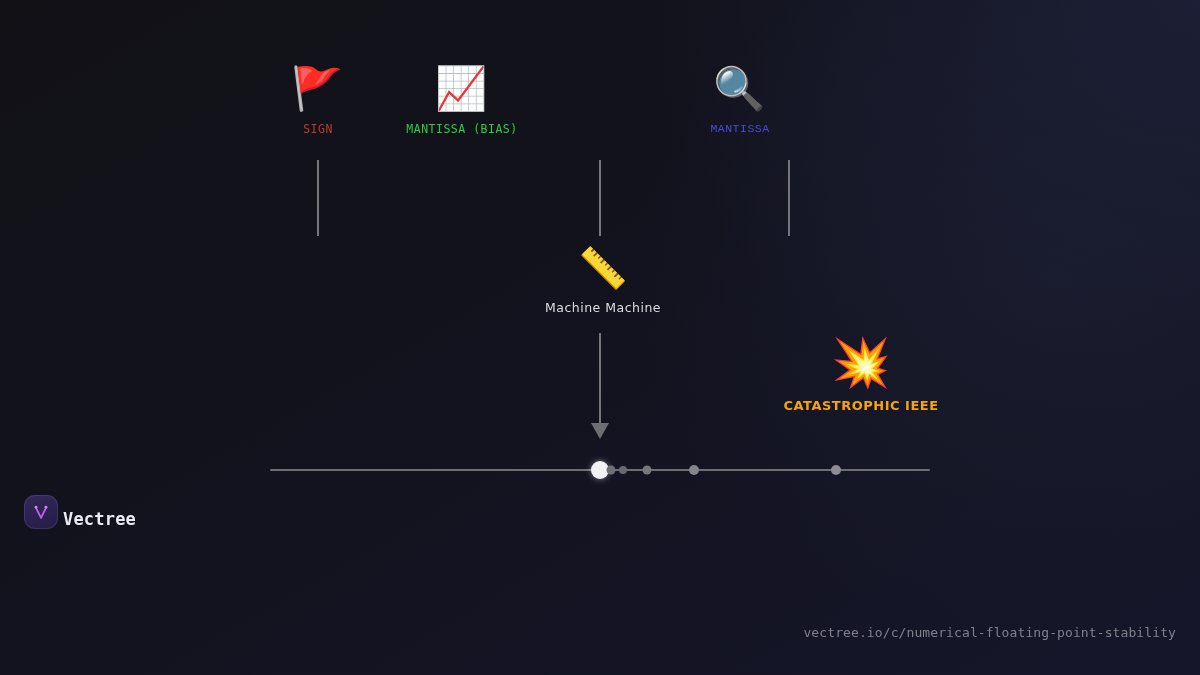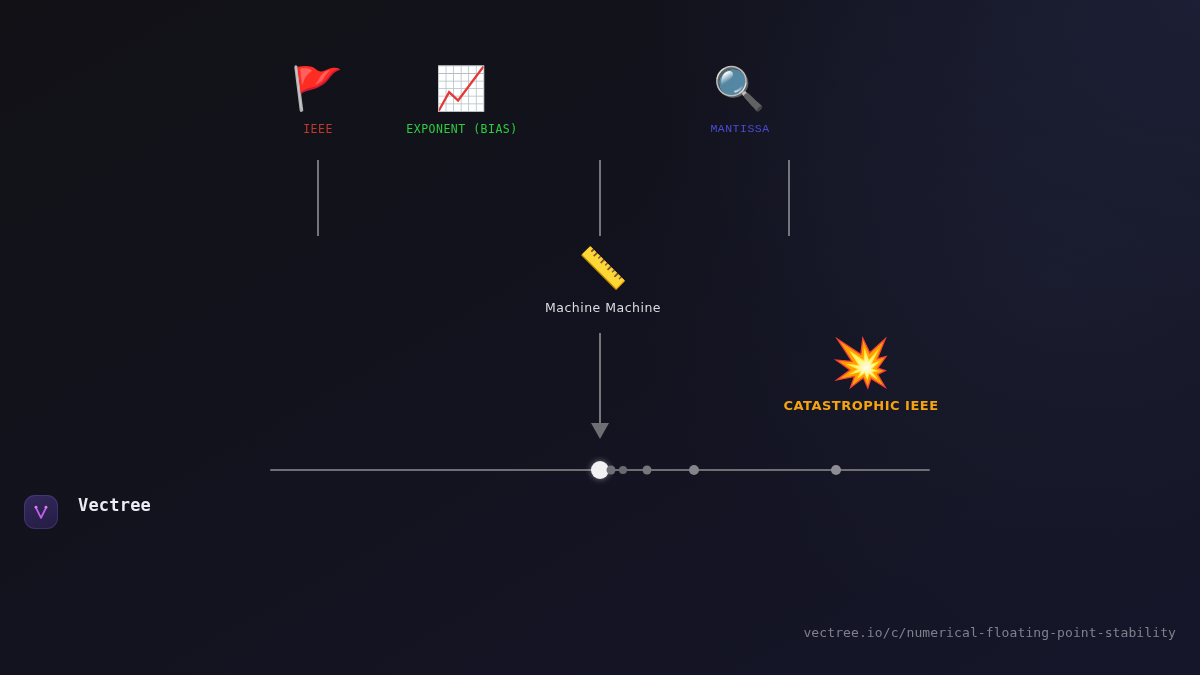--- a/index.html
+++ b/index.html
@@ -90,21 +90,21 @@
 
   
   #footer {
     position:absolute;
     left:0; bottom:0;
     width:1200px;
   }
   #brand {
     position:absolute;
     left:24px; top:0;
-    display:flex; align-items:flex-start; gap:20px;
+    display:flex; align-items:flex-end; gap:5px;
   }
   #brand-mark {
     width:34px; height:34px;
     border-radius:11px;
     background:linear-gradient(160deg,#33285c 0%,#241d42 100%);
     display:flex; align-items:center; justify-content:center;
     box-shadow:0 0 0 1px rgba(150,110,230,.22) inset;
   }
   #brand-name {
     font-family:"DejaVu Sans Mono", monospace;
@@ -146,25 +146,25 @@
     </div>
 
   <div id="arrow">
       <div class="arrow-line" style="left: 599px; top: 333px; height: 92px;"></div>
       <div class="arrow-head" style="left: 591px; top: 423px;"></div>
     </div>
 
   <div id="nodes">
       <div class="node" style="left: 318px; top: 68px; transform: translateX(-50%);">
         <div class="glyph" style="font-size: 42px;">🚩</div>
-        <div class="caption mono-cap" style="color: rgb(192, 57, 43);">IEEE</div>
+        <div class="caption mono-cap" style="color: rgb(192, 57, 43);">SIGN</div>
       </div>
       <div class="node" style="left: 462px; top: 68px; transform: translateX(-50%);">
         <div class="glyph" style="font-size: 42px;">📈</div>
-        <div class="caption mono-cap" style="color: rgb(46, 204, 64);">EXPONENT (BIAS)</div>
+        <div class="caption mono-cap" style="color: rgb(46, 204, 64);">MANTISSA (BIAS)</div>
       </div>
       <div class="node" style="left: 740px; top: 68px; transform: translateX(-50%);">
         <div class="glyph" style="font-size: 42px;">🔍</div>
         <div class="caption mono-cap" style="color: rgb(75, 75, 216); font-family: Liberation Mono, monospace;">MANTISSA</div>
       </div>
       <div class="node" style="left: 603px; top: 248px; transform: translateX(-50%);">
         <div class="glyph" style="font-size: 40px;">📏</div>
         <div class="caption sans-cap" style="color: rgb(220, 220, 226);">Machine Machine</div>
       </div>
       <div class="node" style="left: 861px; top: 338px; transform: translateX(-50%);">

